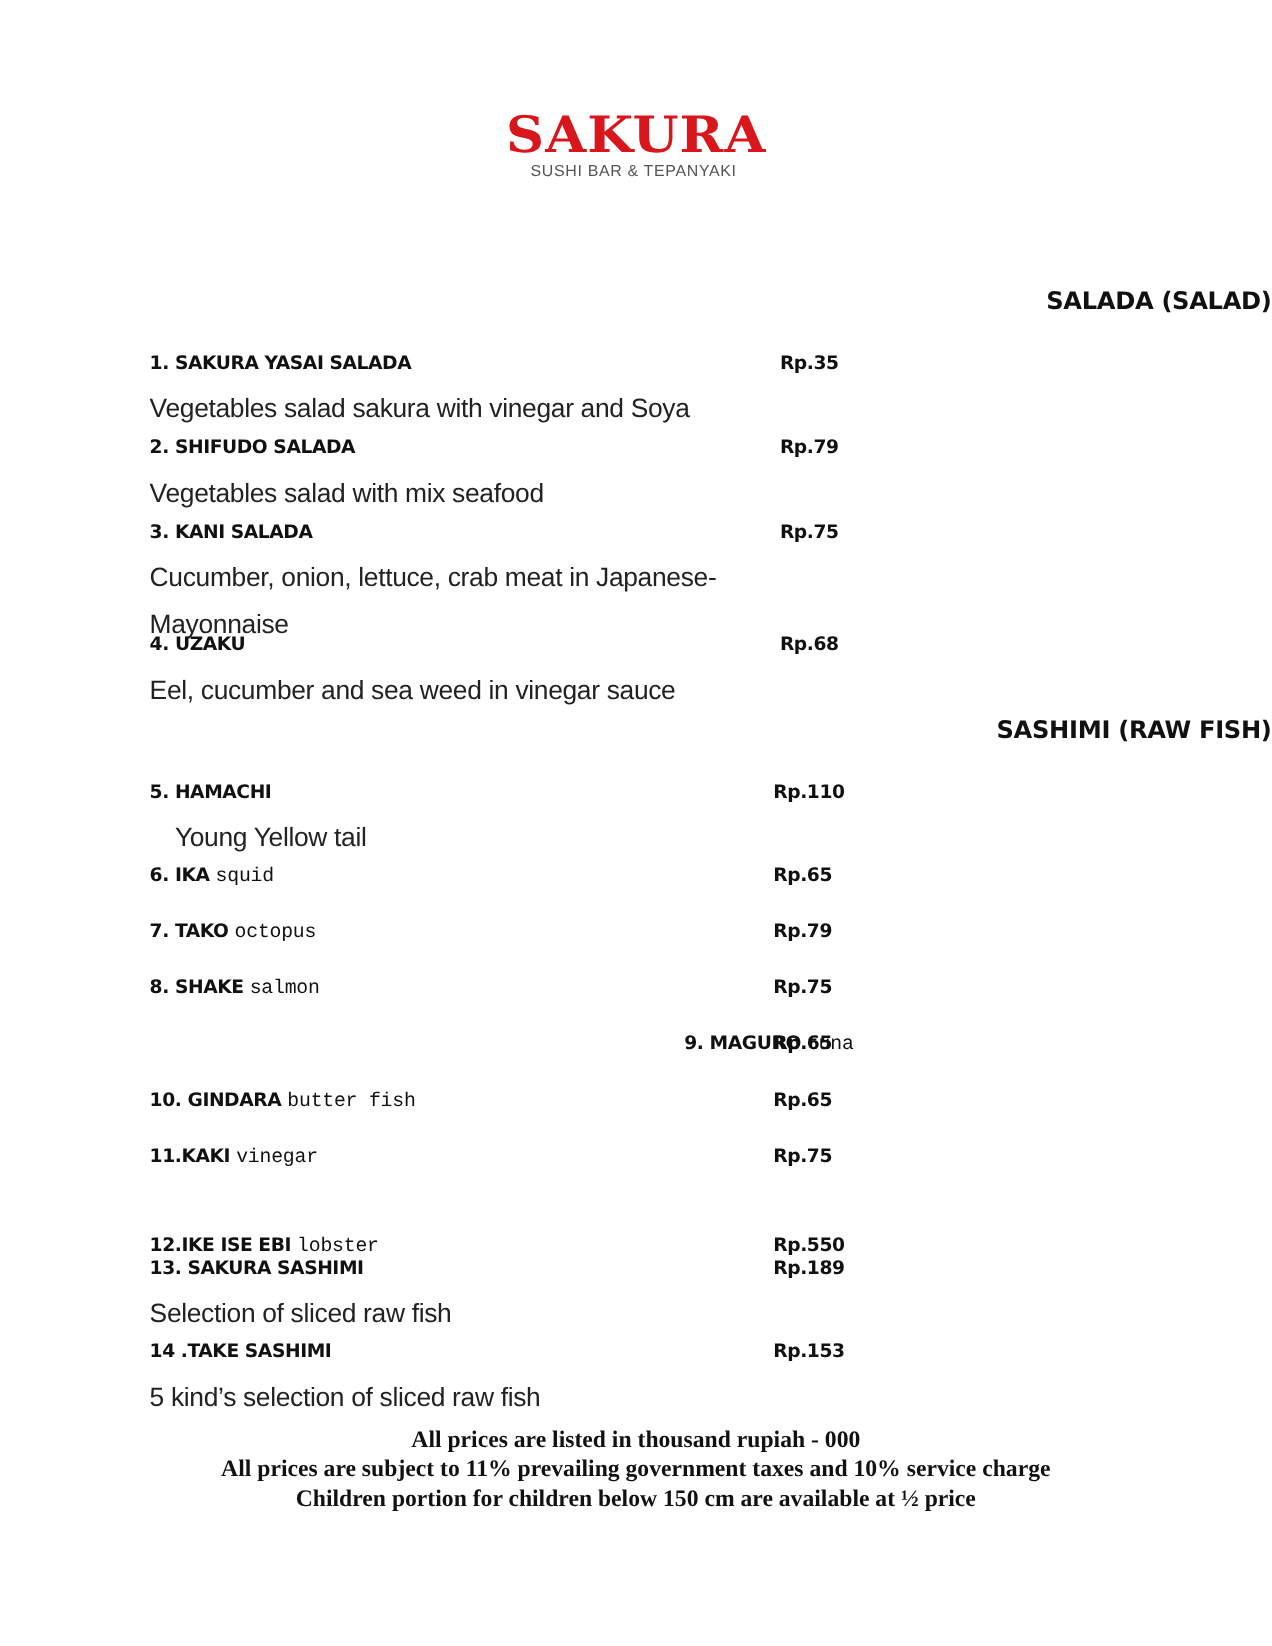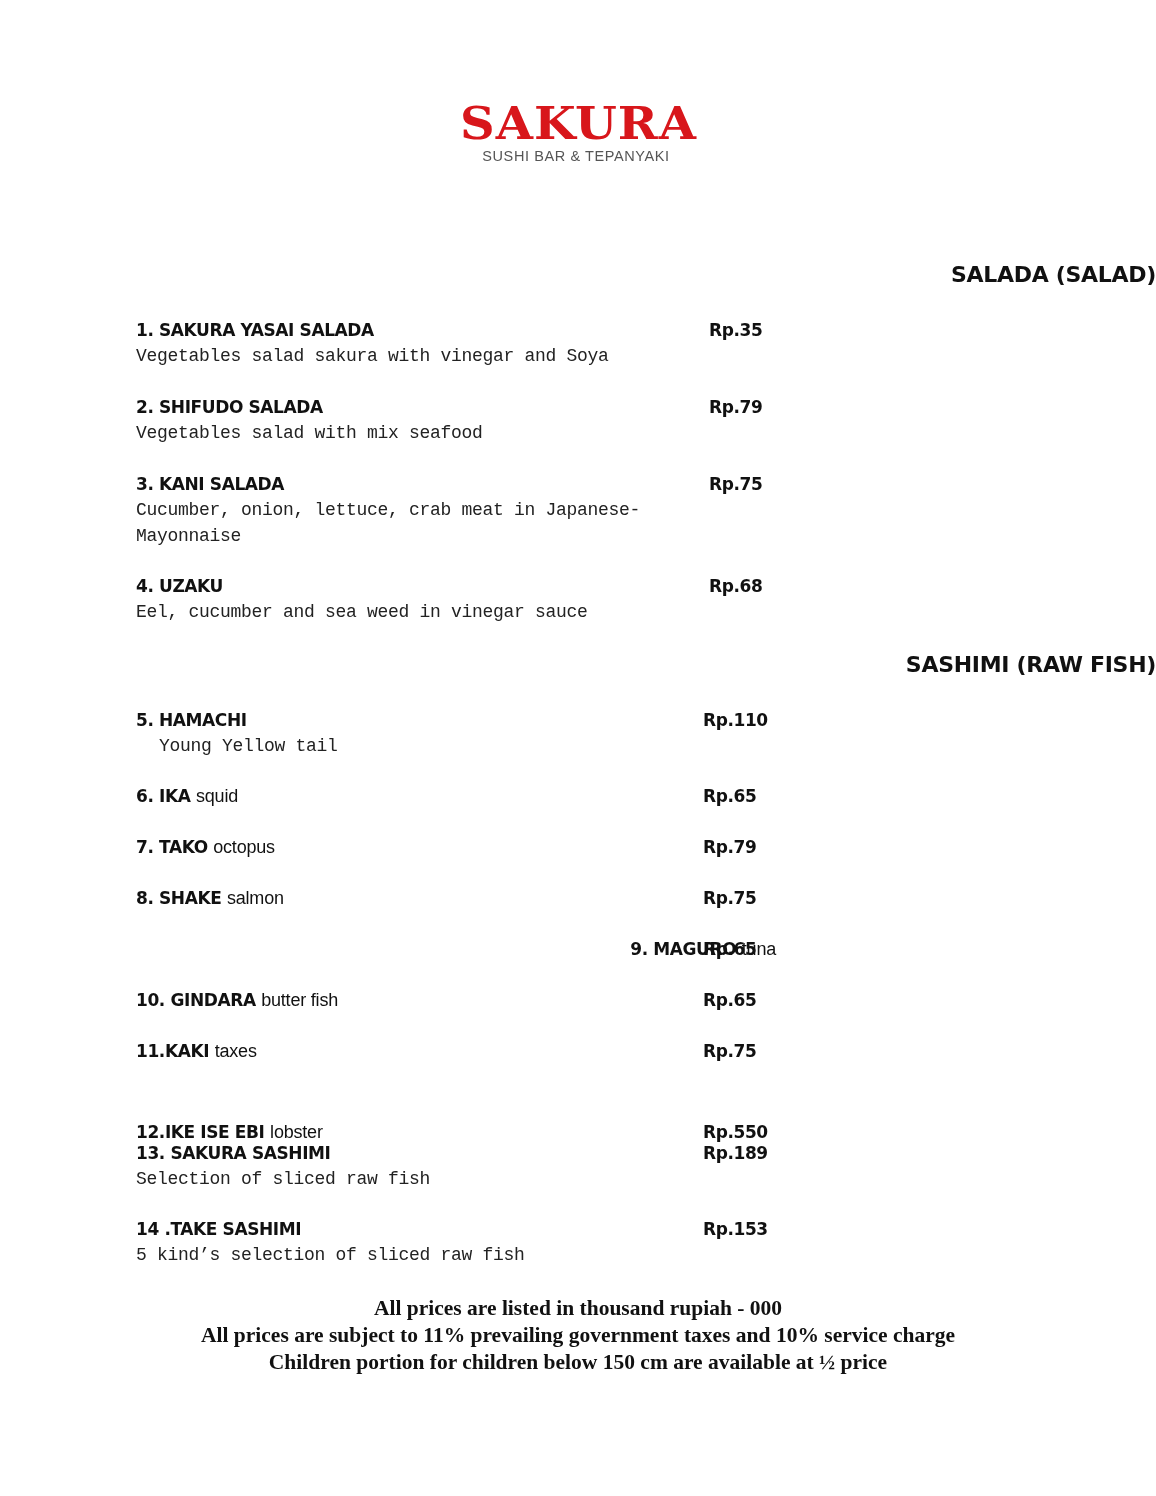--- a/index.html
+++ b/index.html
@@ -61,31 +61,32 @@
       font-family: "DejaVu Sans", sans-serif;
       font-weight: bold;
       font-size: 17px;
       line-height: 25px;
       letter-spacing: -0.4px;
       color: #111;
       white-space: nowrap;
     }
     .item-inline-desc {
       font-weight: normal;
-      font-family: Liberation Sans, sans-serif;
+      font-family: Liberation Mono, monospace;
       font-size: 18px;
       letter-spacing: -0.2px;
     }
     .item-desc {
-      font-family: Liberation Mono, monospace;
-      font-size: 18px;
+      font-family: Liberation Sans, sans-serif;
+      font-size: 24px;
       line-height: 26px;
       letter-spacing: -0.3px;
       color: #222;
       width: 540px;
+      margin-top: 16px;
     }
     .item-desc.indent {
       padding-left: 23px;
     }
     .price {
       position: absolute;
       top: 0;
       font-family: "DejaVu Sans", sans-serif;
       font-weight: bold;
       font-size: 17px;
@@ -189,21 +190,21 @@
   <div class="item-name">
     <span>10. GINDARA</span>
     <span class="item-inline-desc">butter fish</span>
   </div>
   <div class="price p-sashimi">Rp.65</div>
 </div>
 
 <div class="item" style="top:1039px;">
   <div class="item-name">
     <span>11.KAKI</span>
-    <span class="item-inline-desc">taxes</span>
+    <span class="item-inline-desc">vinegar</span>
   </div>
   <div class="price p-sashimi">Rp.75</div>
 </div>
 
 <div class="item" style="top:1120px;">
   <div class="item-name">
     <span>12.IKE ISE EBI</span>
     <span class="item-inline-desc">lobster</span>
   </div>
   <div class="price p-sashimi">Rp.550</div>

